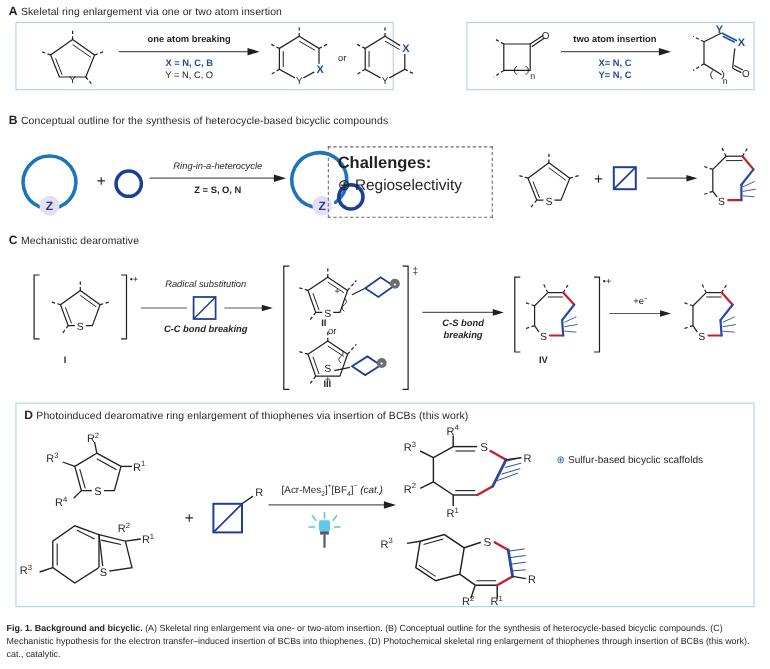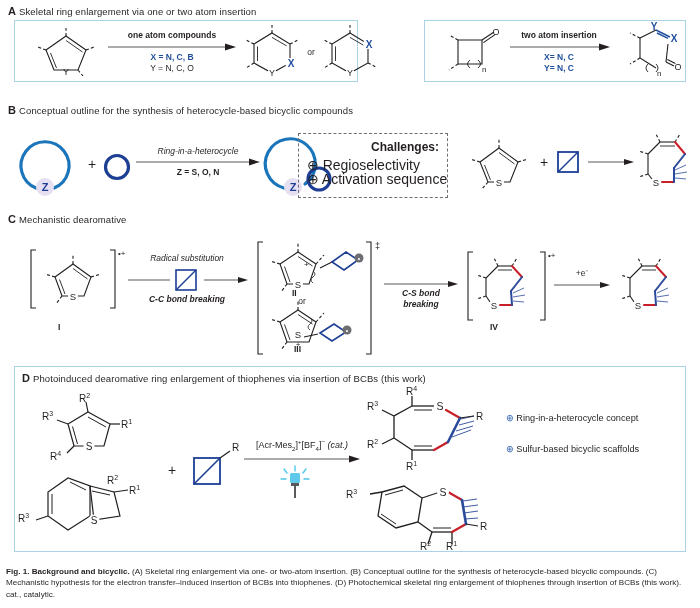--- a/index.html
+++ b/index.html
@@ -39,21 +39,21 @@
     font-size:8.5px;
     line-height:11px;
     text-align:center;
     white-space:nowrap;
   }
   .bold{font-weight:bold;}
   .ital{font-style:italic;}
   .blue{color:#1f4e9c;}
   .blue2{color:#2b5fae;}
   .challenges-title{
-    font-size:12px;font-weight:bold;margin-bottom:4px;color:#231f20;text-align:right;
+    font-size:15px;font-weight:bold;margin-bottom:4px;color:#231f20;
   }
   .challenge-item{
     font-size:14px;line-height:14px;color:#231f20;white-space:nowrap;
   }
   .feat-item{
     font-size:9.2px;line-height:13px;color:#231f20;white-space:nowrap;
   }
   .plus{
     font-size:14px;color:#231f20;font-family:"Liberation Sans",sans-serif;
   }
@@ -92,21 +92,21 @@
       <line x1="36" y1="10" x2="36" y2="2" stroke-dasharray="3,2.2"></line>
       <line x1="56" y1="24" x2="64" y2="21" stroke-dasharray="3,2.2"></line>
       <line x1="48" y1="44" x2="53" y2="50" stroke-dasharray="3,2.2"></line>
       <line x1="16" y1="24" x2="8" y2="21" stroke-dasharray="3,2.2"></line>
     </g>
     <text x="36" y="49" font-size="9" fill="#231f20" text-anchor="middle" font-family="Liberation Sans, sans-serif">Y</text>
     <line x1="36" y1="44" x2="36" y2="44" stroke="#231f20"></line>
   </svg>
 </div>
 
-<div class="abs rxn-label bold" style="left:108px;top:30px;width:128px;">one atom compounds</div>
+<div class="abs rxn-label bold" style="left:108px;top:30px;width:128px;">one atom breaking</div>
 <div class="abs" style="left:108px;top:43px;">
   <svg width="128" height="10" viewBox="0 0 128 10">
     <line x1="0" y1="4" x2="118" y2="4" stroke="#58595b" stroke-width="1.2"></line>
     <polygon points="128,4 117,0.6 117,7.4" fill="#231f20"></polygon>
   </svg>
 </div>
 <div class="abs rxn-label bold blue" style="left:108px;top:52px;width:128px;">X = N, C, B</div>
 <div class="abs rxn-label" style="left:108px;top:63px;width:128px;">Y = N, C, O</div>
 
 <div class="abs" style="left:240px;top:25px;">
@@ -233,21 +233,20 @@
     <path d="M 26 56 A 25 25 0 1 1 47 52" stroke="#1b75bb" stroke-width="3.2" fill="none" stroke-linecap="round"></path>
     <circle cx="61" cy="47" r="11" stroke="#1c3f94" stroke-width="3.2" fill="none"></circle>
     <circle cx="35" cy="55" r="9" fill="#e6dff2"></circle>
     <text x="35" y="59" font-size="11" font-weight="bold" fill="#1c3f94" text-anchor="middle" font-family="Liberation Sans, sans-serif">Z</text>
   </svg>
 </div>
 
 <div class="abs dashbox" style="left:298px;top:133px;width:150px;height:65px;padding:6px 8px;">
   <div class="challenges-title">Challenges:</div>
   <div class="challenge-item"><span>⊕</span> <span>Regioselectivity</span></div>
-  <div class="challenge-item"><span>⊕</span> <span>Activation sequence</span></div>
 </div>
 
 <div class="abs" style="left:462px;top:136px;">
   <svg width="74" height="56" viewBox="0 0 74 56">
     <g stroke="#231f20" fill="none" stroke-width="1.1">
       <polygon points="37,12 56,26 48,46 26,46 18,26"></polygon>
       <line x1="37" y1="16.5" x2="52.5" y2="28" stroke-width="0.9"></line>
       <line x1="22.5" y1="29" x2="28.5" y2="44" stroke-width="0.9"></line>
       <line x1="37" y1="12" x2="37" y2="3" stroke-dasharray="3,2.2"></line>
       <line x1="56" y1="26" x2="66" y2="23" stroke-dasharray="3,2.2"></line>
@@ -632,24 +631,20 @@
     <circle cx="115" cy="14" r="6" fill="#ffffff"></circle>
     <text x="115" y="18" font-size="10.5" fill="#231f20" text-anchor="middle" font-family="Liberation Sans, sans-serif">S</text>
     <text x="18" y="20" font-size="10" fill="#231f20" font-family="Liberation Sans, sans-serif">R<tspan font-size="7" dy="-4">3</tspan></text>
     <text x="92" y="72" font-size="10" fill="#231f20" font-family="Liberation Sans, sans-serif">R<tspan font-size="7" dy="-4">2</tspan></text>
     <text x="118" y="72" font-size="10" fill="#231f20" font-family="Liberation Sans, sans-serif">R<tspan font-size="7" dy="-4">1</tspan></text>
     <text x="152" y="52" font-size="10" fill="#231f20" font-family="Liberation Sans, sans-serif">R</text>
   </svg>
 </div>
 
 <div class="abs" style="left:506px;top:412px;width:178px;">
-  <div class="feat-item" style="margin-bottom:18px;">
-    <span class="blue2">⊕</span>
-    <span>Ring-in-a-heterocycle concept</span>
-  </div>
   <div class="feat-item">
     <span class="blue2">⊕</span>
     <span>Sulfur-based bicyclic scaffolds</span>
   </div>
 </div>
 
 <div class="caption">
   <b>Fig. 1.</b>
   <b>Background and bicyclic.</b>
   <span>(A) Skeletal ring enlargement via one- or two-atom insertion. (B) Conceptual outline for the synthesis of heterocycle-based bicyclic compounds. (C) Mechanistic hypothesis for the electron transfer–induced insertion of BCBs into thiophenes. (D) Photochemical skeletal ring enlargement of thiophenes through insertion of BCBs (this work). cat., catalytic.</span>

